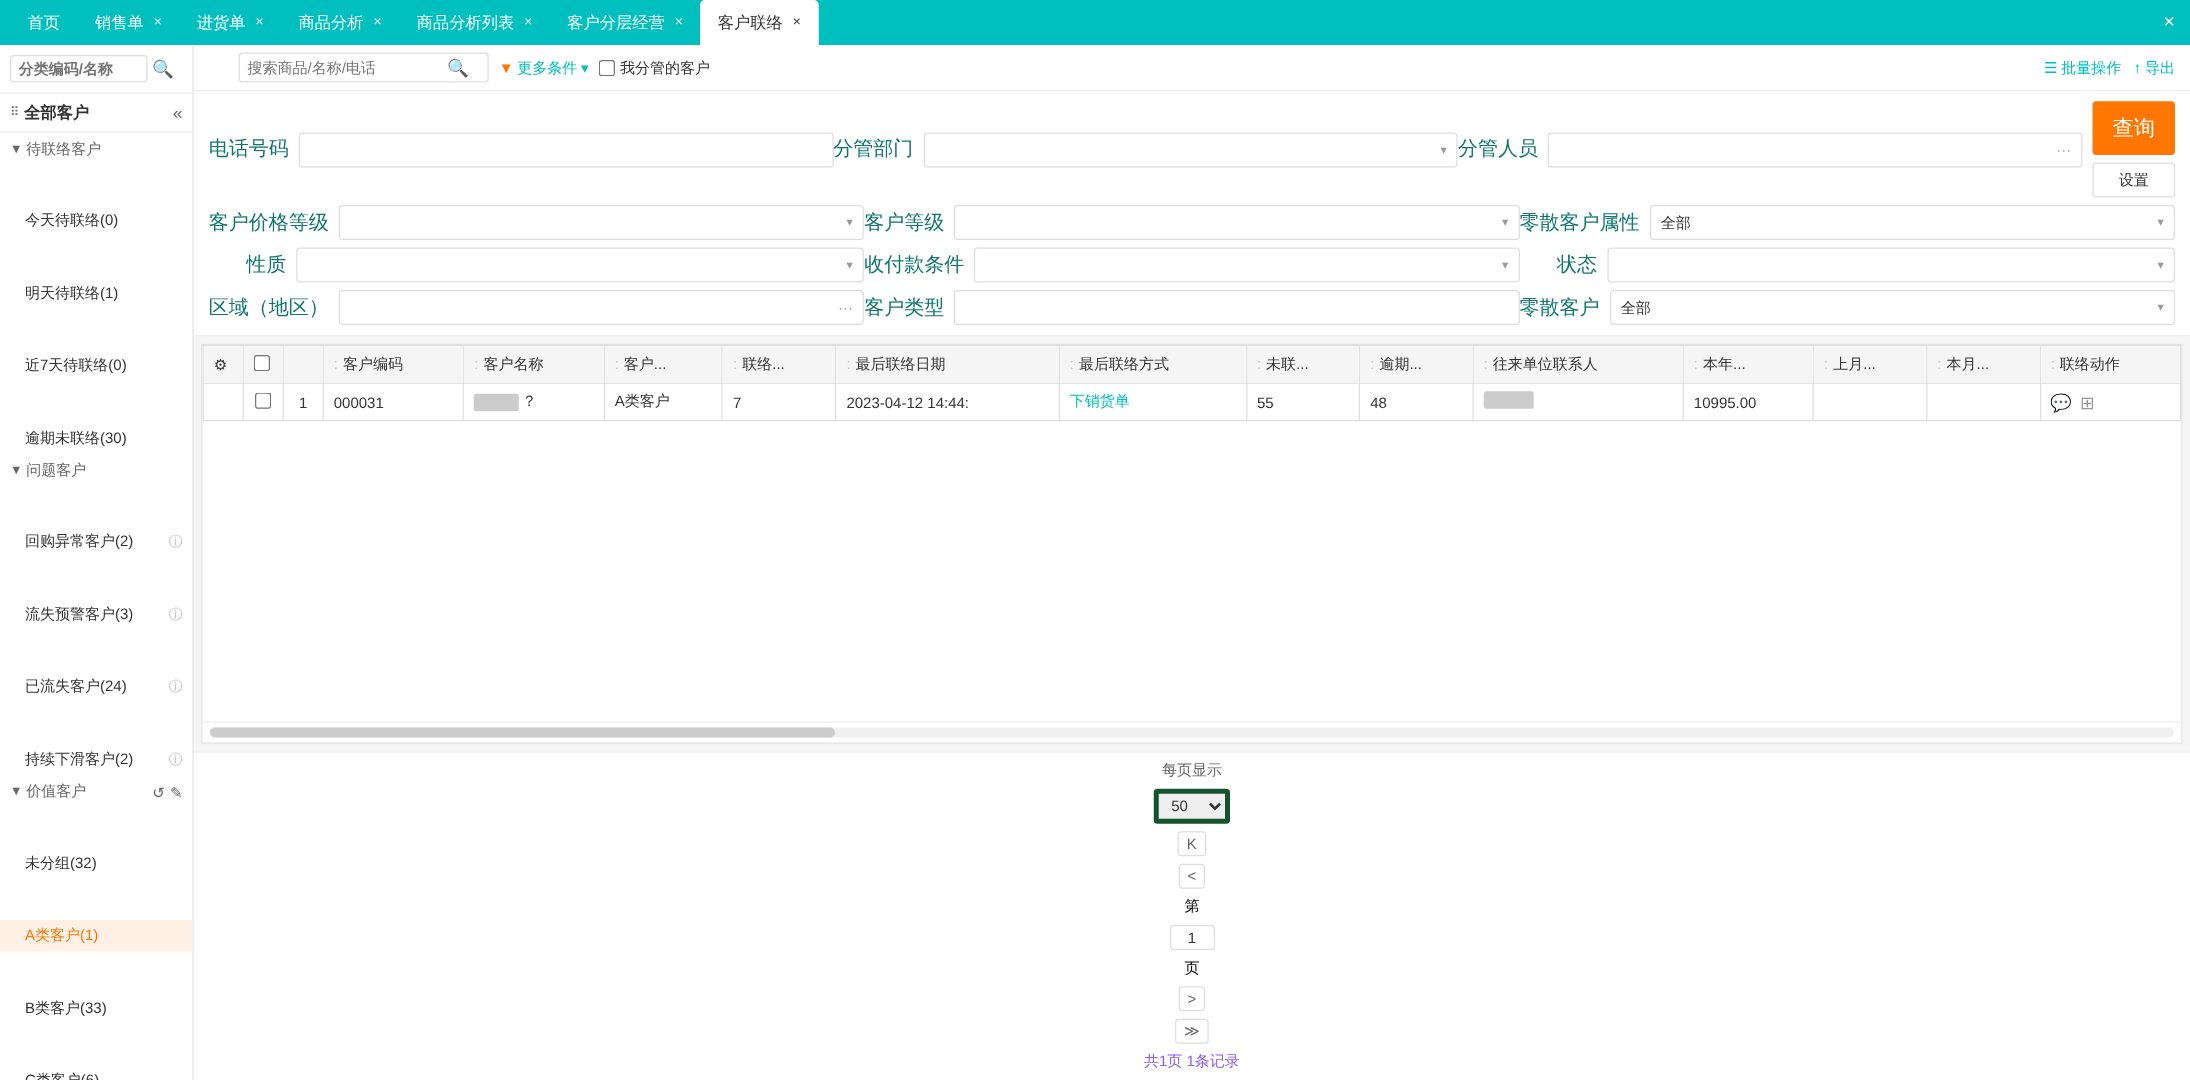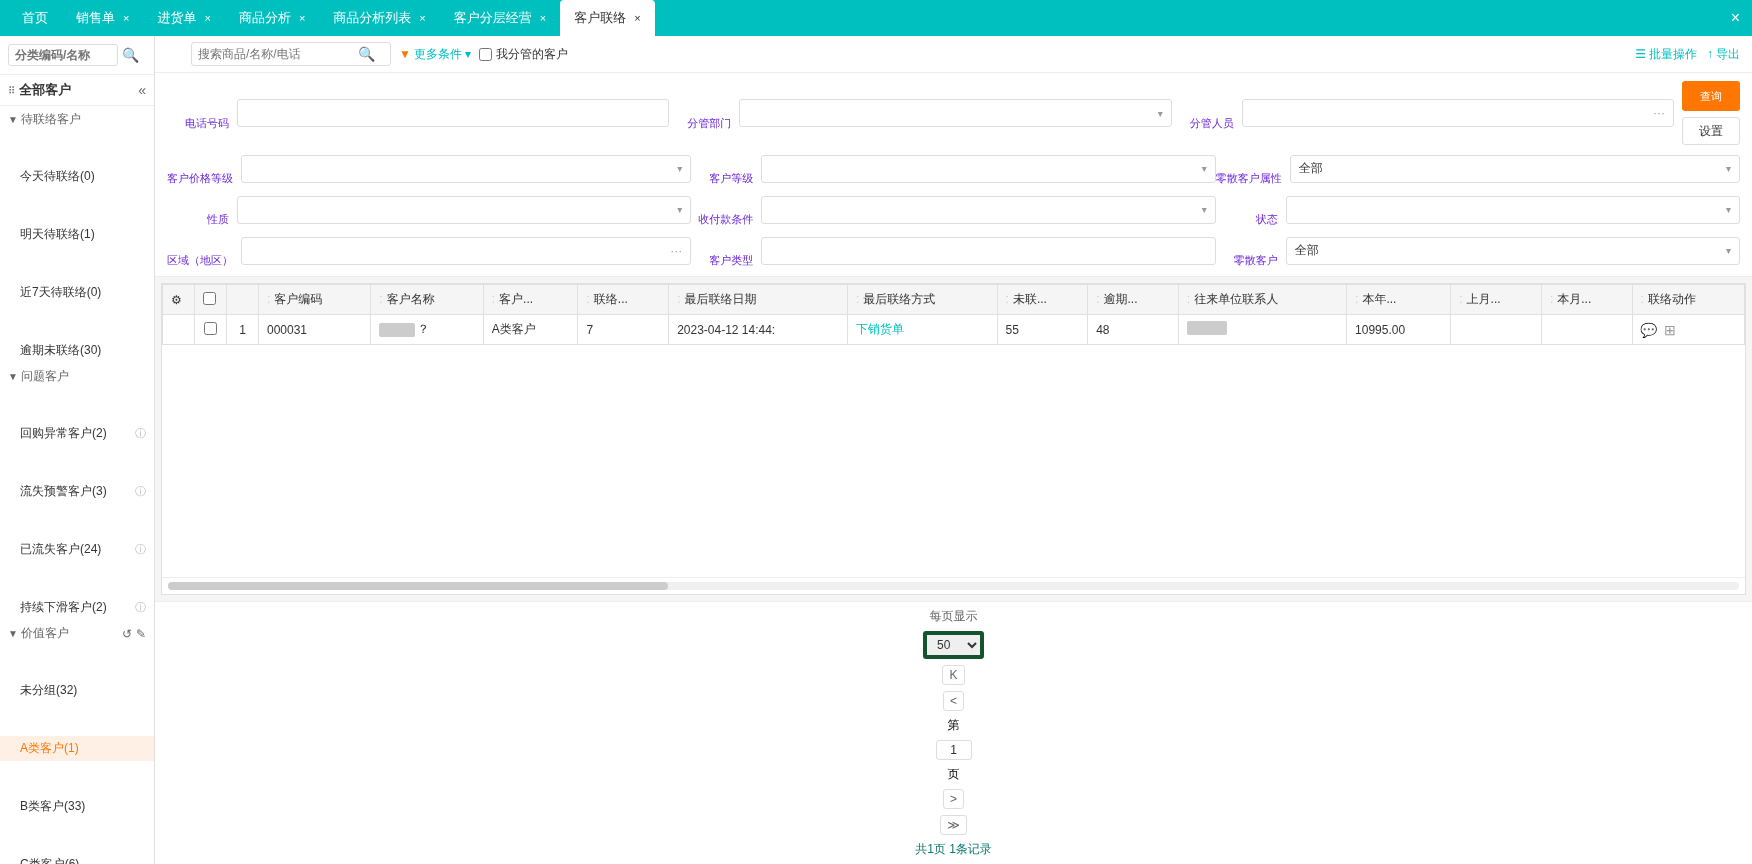--- a/index.html
+++ b/index.html
@@ -193,27 +193,26 @@
       align-items: center;
     }
     .filter-row:last-child { margin-bottom: 0; }
     .filter-field {
       display: flex;
       align-items: center;
       flex: 1;
       min-width: 0;
     }
     .filter-field label {
-      color: #6d28d9;
+      color: #0f766e;
       white-space: nowrap;
       min-width: 70px;
       text-align: right;
       padding-right: 8px;
-      font-size: 11px;
-      margin-top: 20px;
+      font-size: 16px;
     }
     .filter-field .field-input {
       flex: 1;
       border: 1px solid #ddd;
       border-radius: 3px;
       padding: 4px 8px;
       outline: none;
       font-size: 12px;
       color: #333;
       height: 28px;
@@ -241,22 +240,22 @@
       gap: 6px;
       margin-left: 8px;
     }
     .btn-query {
       background: #ff7700;
       color: #fff;
       border: none;
       border-radius: 3px;
       padding: 4px 16px;
       cursor: pointer;
-      font-size: 11px;
-      height: 30px;
+      font-size: 17px;
+      height: 43px;
       white-space: nowrap;
     }
     .btn-settings {
       background: #fff;
       color: #333;
       border: 1px solid #ddd;
       border-radius: 3px;
       padding: 4px 16px;
       cursor: pointer;
       font-size: 12px;
@@ -364,21 +363,21 @@
     .pagination .nav-btn:disabled { color: #ccc; cursor: default; }
     .pagination .page-input {
       border: 1px solid #ddd;
       border-radius: 3px;
       padding: 2px 6px;
       width: 36px;
       text-align: center;
       color: #333;
       outline: none;
     }
-    .pagination .total-text { color: #0f766e; }
+    .pagination .total-text { color: #8b5cf6; }
   </style>
 </head>
 <body>
 
 <div class="top-nav">
 
   <div id="nav-tabs-container" style="display:flex;align-items:center;height:36px;gap:0;">
       <div class="nav-tab">首页</div>
       <div class="nav-tab">销售单<span class="close-icon">×</span></div>
       <div class="nav-tab">进货单<span class="close-icon">×</span></div>

